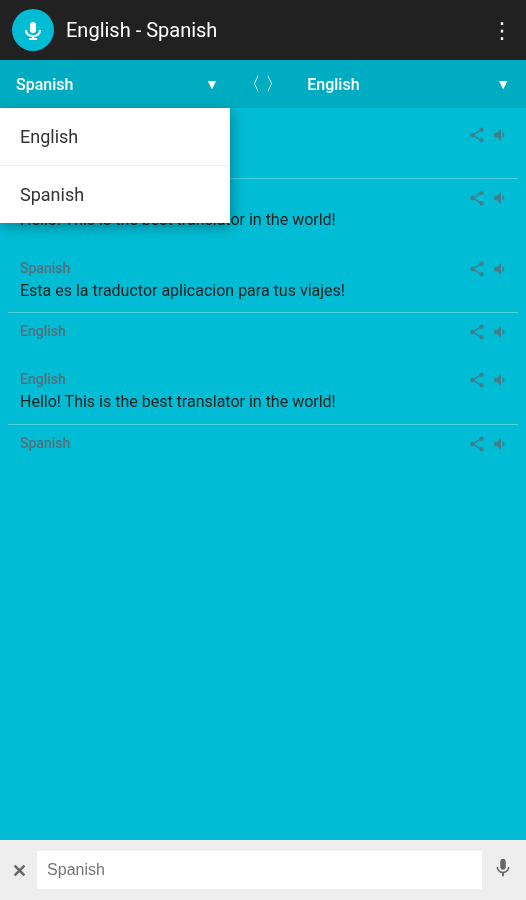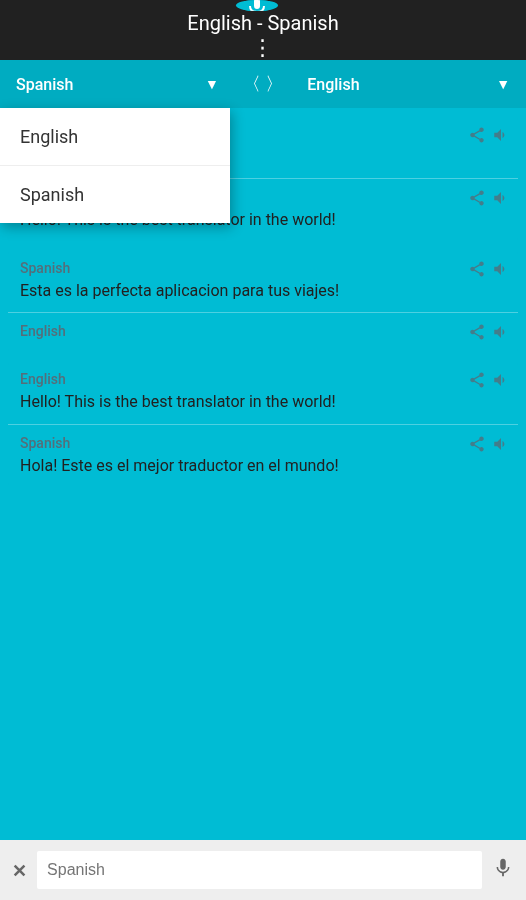--- a/index.html
+++ b/index.html
@@ -13,21 +13,20 @@
     }
 
     
     .header {
       background: #212121;
       height: 60px;
       display: flex;
       align-items: center;
       padding: 0 12px;
       position: relative;
-      flex-direction: column;
     }
     .header-avatar {
       width: 42px;
       height: 42px;
       border-radius: 50%;
       background: #00BCD4;
       display: flex;
       align-items: center;
       justify-content: center;
       margin-right: 12px;
@@ -259,21 +258,21 @@
               <path d="M3 9v6h4l5 5V4L7 9H3zm13.5 3c0-1.77-1.02-3.29-2.5-4.03v8.05c1.48-.73 2.5-2.25 2.5-4.02z"></path>
             </svg>
         </span>
       </div>
     </div>
   </div>
 
   <div class="translation-card">
     <div class="card-section card-section-top">
       <div class="card-section-label">Spanish</div>
-      <div class="card-section-text">Esta es la perfecta aplicacion para tus viajes!</div>
+      <div class="card-section-text">Esta es la traductor aplicacion para tus viajes!</div>
       <div class="card-icons">
         <span class="card-icon">
           <svg width="18" height="18" viewBox="0 0 24 24" fill="#546E7A">
               <path d="M18 16.08c-.76 0-1.44.3-1.96.77L8.91 12.7c.05-.23.09-.46.09-.7s-.04-.47-.09-.7l7.05-4.11c.54.5 1.25.81 2.04.81 1.66 0 3-1.34 3-3s-1.34-3-3-3-3 1.34-3 3c0 .24.04.47.09.7L8.04 9.81C7.5 9.31 6.79 9 6 9c-1.66 0-3 1.34-3 3s1.34 3 3 3c.79 0 1.5-.31 2.04-.81l7.12 4.16c-.05.21-.08.43-.08.65 0 1.61 1.31 2.92 2.92 2.92 1.61 0 2.92-1.31 2.92-2.92s-1.31-2.92-2.92-2.92z"></path>
             </svg>
         </span>
         <span class="card-icon">
           <svg width="18" height="18" viewBox="0 0 24 24" fill="#546E7A">
               <path d="M3 9v6h4l5 5V4L7 9H3zm13.5 3c0-1.77-1.02-3.29-2.5-4.03v8.05c1.48-.73 2.5-2.25 2.5-4.02z"></path>
             </svg>
@@ -309,21 +308,20 @@
         </span>
         <span class="card-icon">
           <svg width="18" height="18" viewBox="0 0 24 24" fill="#546E7A">
               <path d="M3 9v6h4l5 5V4L7 9H3zm13.5 3c0-1.77-1.02-3.29-2.5-4.03v8.05c1.48-.73 2.5-2.25 2.5-4.02z"></path>
             </svg>
         </span>
       </div>
     </div>
     <div class="card-section">
       <div class="card-section-label">Spanish</div>
-      <div class="card-section-text">Hola! Este es el mejor traductor en el mundo!</div>
       <div class="card-icons">
         <span class="card-icon">
           <svg width="18" height="18" viewBox="0 0 24 24" fill="#546E7A">
               <path d="M18 16.08c-.76 0-1.44.3-1.96.77L8.91 12.7c.05-.23.09-.46.09-.7s-.04-.47-.09-.7l7.05-4.11c.54.5 1.25.81 2.04.81 1.66 0 3-1.34 3-3s-1.34-3-3-3-3 1.34-3 3c0 .24.04.47.09.7L8.04 9.81C7.5 9.31 6.79 9 6 9c-1.66 0-3 1.34-3 3s1.34 3 3 3c.79 0 1.5-.31 2.04-.81l7.12 4.16c-.05.21-.08.43-.08.65 0 1.61 1.31 2.92 2.92 2.92 1.61 0 2.92-1.31 2.92-2.92s-1.31-2.92-2.92-2.92z"></path>
             </svg>
         </span>
         <span class="card-icon">
           <svg width="18" height="18" viewBox="0 0 24 24" fill="#546E7A">
               <path d="M3 9v6h4l5 5V4L7 9H3zm13.5 3c0-1.77-1.02-3.29-2.5-4.03v8.05c1.48-.73 2.5-2.25 2.5-4.02z"></path>
             </svg>

